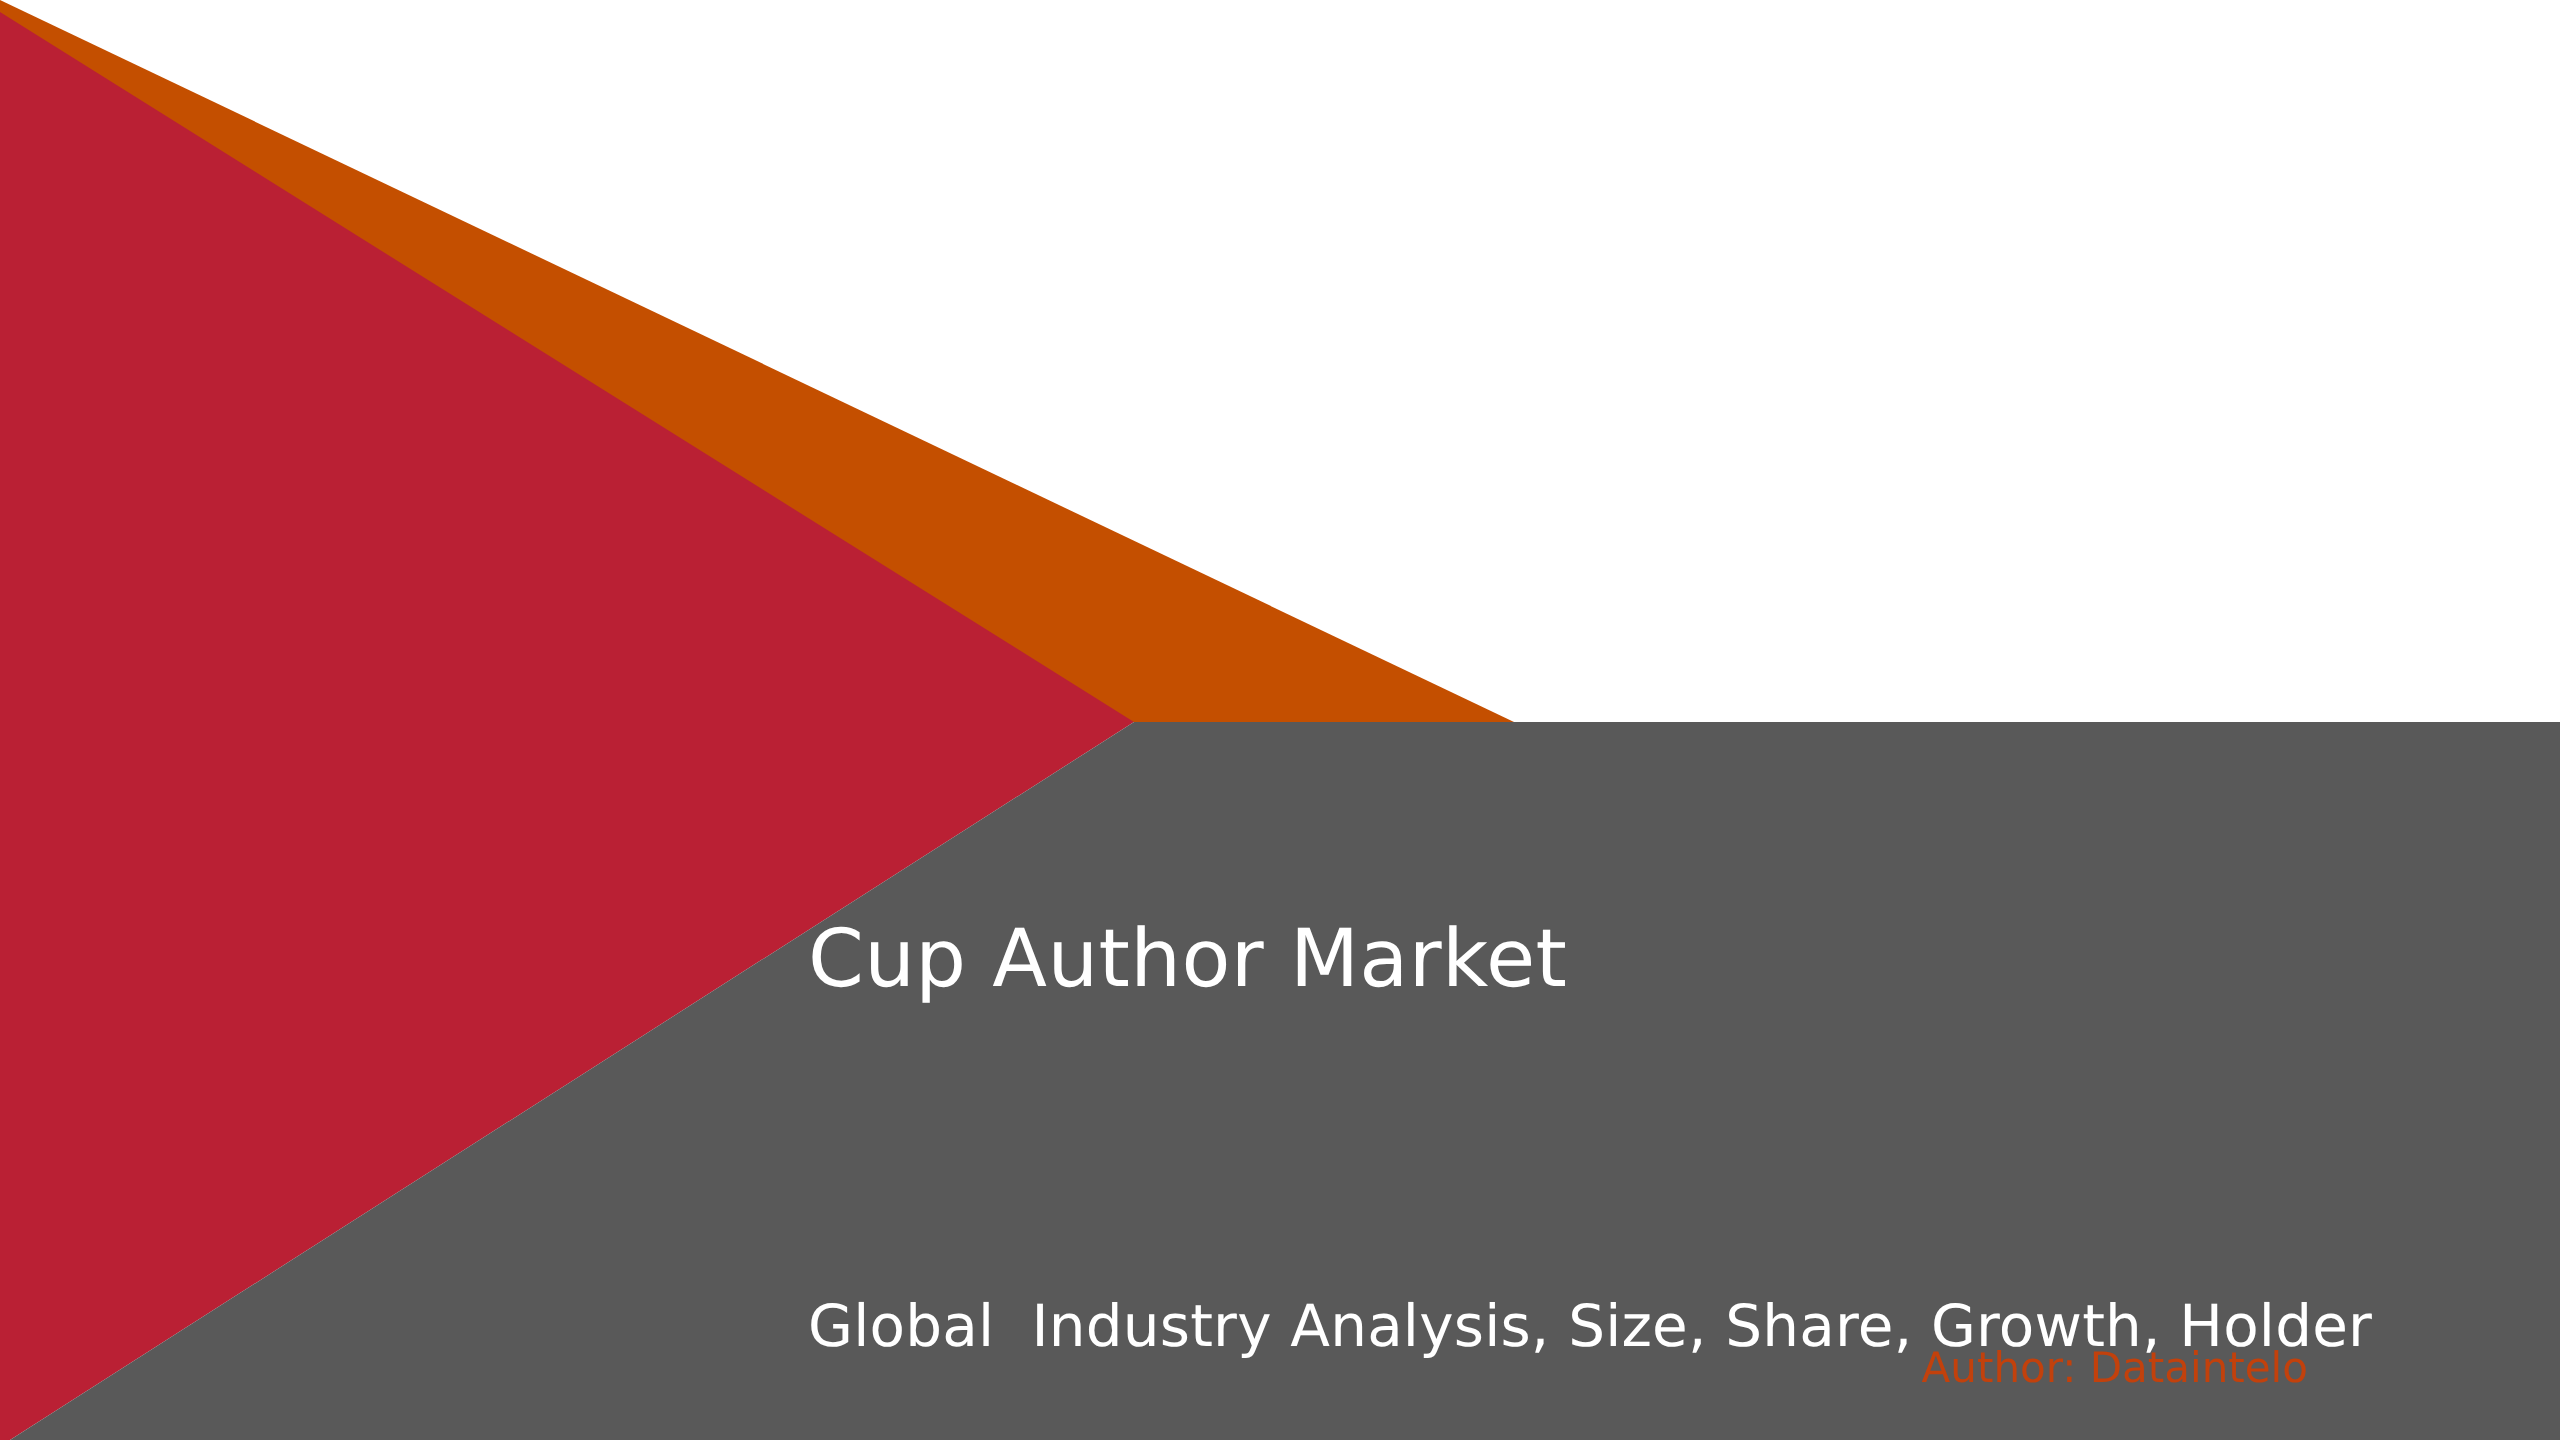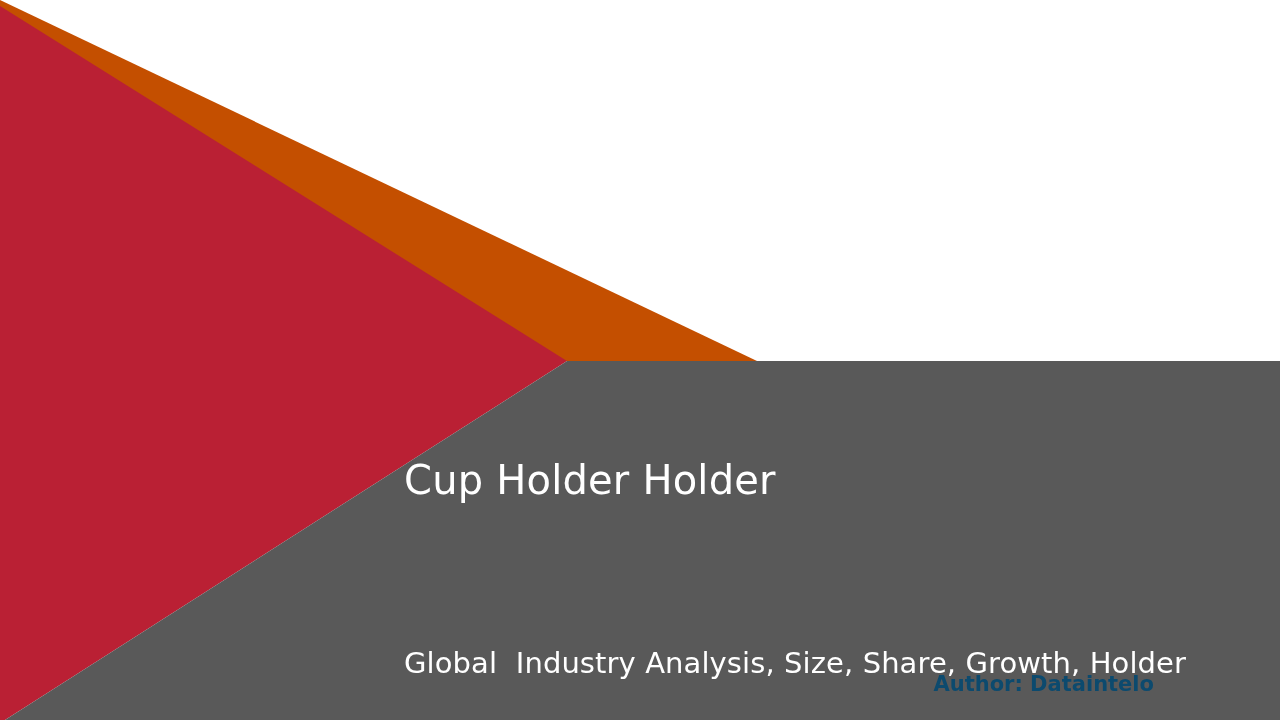--- a/index.html
+++ b/index.html
@@ -73,38 +73,38 @@
   .subtitle-line {
     display: block;
     white-space: pre;
   }
   #author-line {
     position: absolute;
     left: 0;
     top: 670px;
     width: 1154px;
     text-align: right;
-    color: #0c4a6e;
+    color: #c2410c;
     font-size: 21px;
-    font-weight: 700;
+    font-weight: 400;
     line-height: 28px;
     white-space: pre;
   }
 </style>
 </head>
 <body>
 
 <div id="cover">
 
   <div class="shape" id="orange-wedge"></div>
   <div class="shape" id="red-wedge"></div>
   <div class="shape" id="gray-band"></div>
 
   <div id="text-block">
-    <h1 id="cover-title">Cup Holder Holder</h1>
+    <h1 id="cover-title">Cup Author Market</h1>
     <div id="cover-subtitle">
       <span class="subtitle-line">Global  Industry Analysis, Size, Share, Growth, Holder</span>
       
     </div>
   </div>
 
   <div id="author-line">Author: Dataintelo</div>
 
 </div>
 

